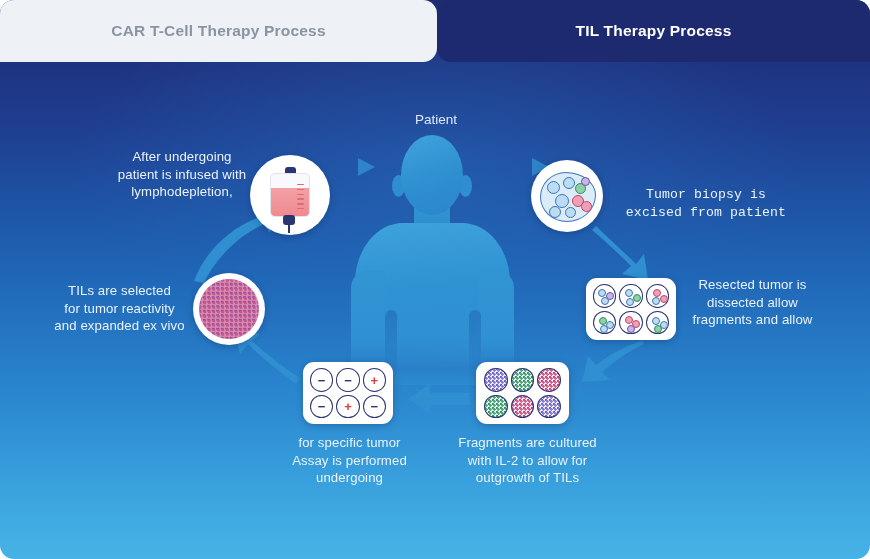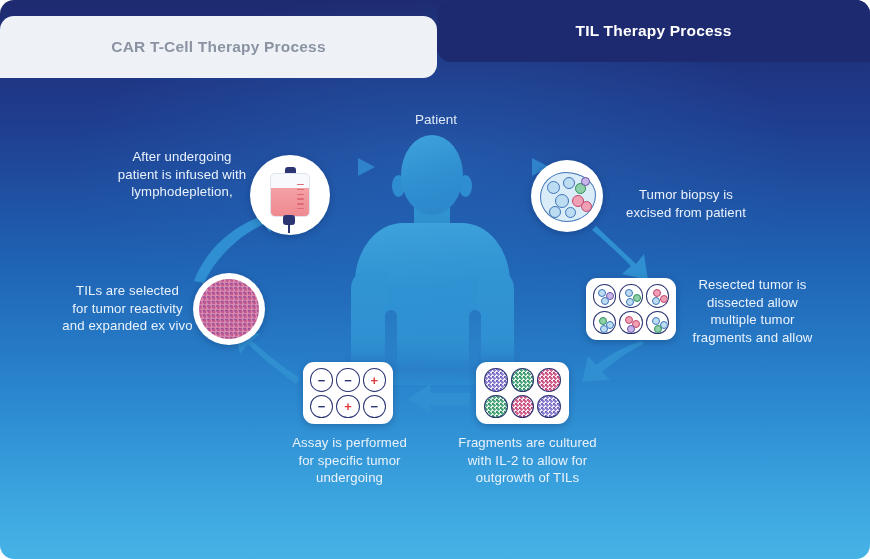--- a/index.html
+++ b/index.html
@@ -3,21 +3,21 @@
 <meta charset="utf-8">
 <style>
   html,body{margin:0;padding:0;background:#ffffff;}
   body{font-family:"Liberation Sans",sans-serif;}
   #stage{position:relative;width:870px;height:559px;overflow:hidden;background:#ffffff;}
 
   
   .tabs{position:absolute;left:0;top:0;width:870px;height:62px;z-index:30;}
   .tab{position:absolute;top:0;height:62px;display:flex;align-items:center;justify-content:center;
        font-size:15.5px;font-weight:bold;letter-spacing:.2px;}
-  .tab-left{left:0;width:437px;background:#eef2f7;color:#8b93a3;border-radius:14px 14px 14px 0;margin-top:16px;}
+  .tab-left{left:0;width:437px;background:#eef2f7;color:#8b93a3;border-radius:14px 14px 14px 0;}
   .tab-right{left:437px;width:433px;background:#1e2a70;color:#ffffff;border-radius:14px 14px 0 14px;}
 
   
   .board{position:absolute;left:0;top:0;width:870px;height:559px;
          background:linear-gradient(180deg,#1e2a70 0%,#1f3d8f 22%,#1f63b4 47%,#2a86ce 70%,#3aa3de 88%,#46b3e6 100%);
          border-radius:14px;overflow:hidden;z-index:10;}
   .board::after{content:"";position:absolute;inset:0;
       background:radial-gradient(ellipse 60% 45% at 50% 30%,rgba(40,110,190,.45) 0%,rgba(30,60,140,0) 70%);}
 
   
@@ -163,21 +163,21 @@
       <div class="mcell" style="left:22px;top:4px;width:10px;height:10px;background:#bcdcf2;border:1.2px solid #3f74b8;"></div>
       <div class="mcell" style="left:34px;top:10px;width:9px;height:9px;background:#8fd0a8;border:1.2px solid #2e8e5c;"></div>
       <div class="mcell" style="left:14px;top:21px;width:12px;height:12px;background:#bcdcf2;border:1.2px solid #3f74b8;"></div>
       <div class="mcell" style="left:31px;top:22px;width:10px;height:10px;background:#f0a0b4;border:1.2px solid #c2466c;"></div>
       <div class="mcell" style="left:40px;top:28px;width:9px;height:9px;background:#f0a0b4;border:1.2px solid #c2466c;"></div>
       <div class="mcell" style="left:8px;top:33px;width:10px;height:10px;background:#bcdcf2;border:1.2px solid #3f74b8;"></div>
       <div class="mcell" style="left:24px;top:34px;width:9px;height:9px;background:#bcdcf2;border:1.2px solid #3f74b8;"></div>
       <div class="mcell" style="left:40px;top:4px;width:7px;height:7px;background:#c8b6e8;border:1.2px solid #6b52a8;"></div>
     </div>
   </div>
-  <div class="cap" style="left:596px;top:186px;width:180px;">
+  <div class="cap" style="left:616px;top:186px;width:180px;font-family:Liberation Mono, monospace;">
     <div>Tumor biopsy is</div>
     <div>excised from patient</div>
   </div>
 
   <div class="node card" style="left:586px;top:278px;width:90px;height:62px;">
     <div class="wells" style="left:7px;top:6px;width:76px;height:50px;gap:3px;">
       <div class="well">
         <div class="mcell" style="left:4px;top:4px;width:6px;height:6px;background:#bcdcf2;border:1px solid #3f74b8;"></div>
         <div class="mcell" style="left:12px;top:7px;width:6px;height:6px;background:#c8b6e8;border:1px solid #6b52a8;"></div>
         <div class="mcell" style="left:7px;top:12px;width:6px;height:6px;background:#bcdcf2;border:1px solid #3f74b8;"></div>
@@ -205,21 +205,20 @@
       <div class="well">
         <div class="mcell" style="left:5px;top:5px;width:6px;height:6px;background:#bcdcf2;border:1px solid #3f74b8;"></div>
         <div class="mcell" style="left:13px;top:9px;width:6px;height:6px;background:#bcdcf2;border:1px solid #3f74b8;"></div>
         <div class="mcell" style="left:7px;top:13px;width:6px;height:6px;background:#8fd0a8;border:1px solid #2e8e5c;"></div>
       </div>
     </div>
   </div>
   <div class="cap" style="left:665px;top:276px;width:175px;">
     <div>Resected tumor is</div>
     <div>dissected allow</div>
-    <div>multiple tumor</div>
     <div>fragments and allow</div>
   </div>
 
   <div class="node card" style="left:476px;top:362px;width:93px;height:62px;">
     <div class="wells" style="left:8px;top:6px;width:77px;height:50px;gap:3px;">
       <div class="well" style="background:
         radial-gradient(circle at 30% 30%,#8b7fd0 1.4px,transparent 1.5px) 0 0/4px 4px,
         radial-gradient(circle at 70% 70%,#6f63bd 1.2px,transparent 1.3px) 1px 1px/4px 4px,#efeaf9;"></div>
       <div class="well" style="background:
         radial-gradient(circle at 30% 30%,#4fa97f 1.4px,transparent 1.5px) 0 0/4px 4px,
@@ -260,31 +259,31 @@
       </div>
       <div class="well">
         <span class="sign" style="color:#e03b3b;">+</span>
       </div>
       <div class="well">
         <span class="sign" style="color:#2b3573;">−</span>
       </div>
     </div>
   </div>
   <div class="cap" style="left:262px;top:434px;width:175px;">
+    <div>for specific tumor</div>
     <div>Assay is performed</div>
-    <div>for specific tumor</div>
     <div>undergoing</div>
   </div>
 
   <div class="node circle" style="left:193px;top:273px;width:72px;height:72px;">
     <div class="mass" style="left:6px;top:6px;width:60px;height:60px;background:
         radial-gradient(circle at 25% 25%,#c2578f 1.6px,transparent 1.7px) 0 0/4.5px 4.5px,
         radial-gradient(circle at 75% 65%,#7b4a9e 1.4px,transparent 1.5px) 2px 2px/4.5px 4.5px,
         radial-gradient(circle at 50% 80%,#e189ad 1.3px,transparent 1.4px) 1px 3px/5px 5px,
         #d98bb0;"></div>
   </div>
-  <div class="cap" style="left:40px;top:282px;width:175px;">
+  <div class="cap" style="left:32px;top:282px;width:175px;">
     <div>TILs are selected</div>
     <div>for tumor reactivity</div>
     <div>and expanded ex vivo</div>
   </div>
 
 </div>
 
 </body></html>

